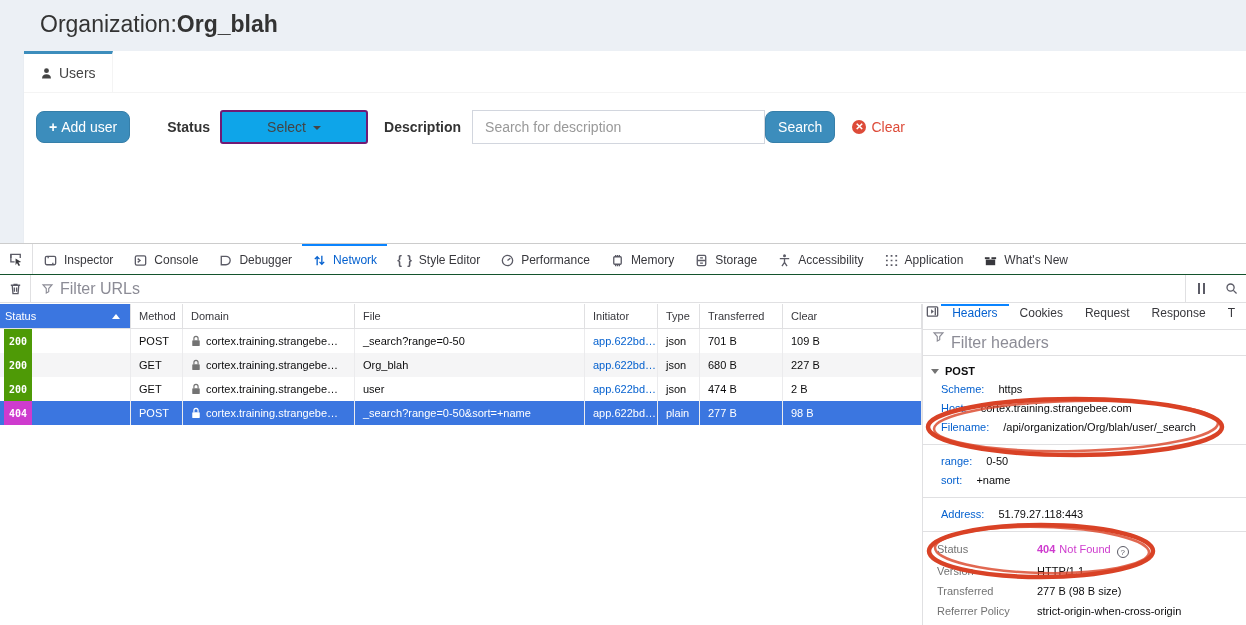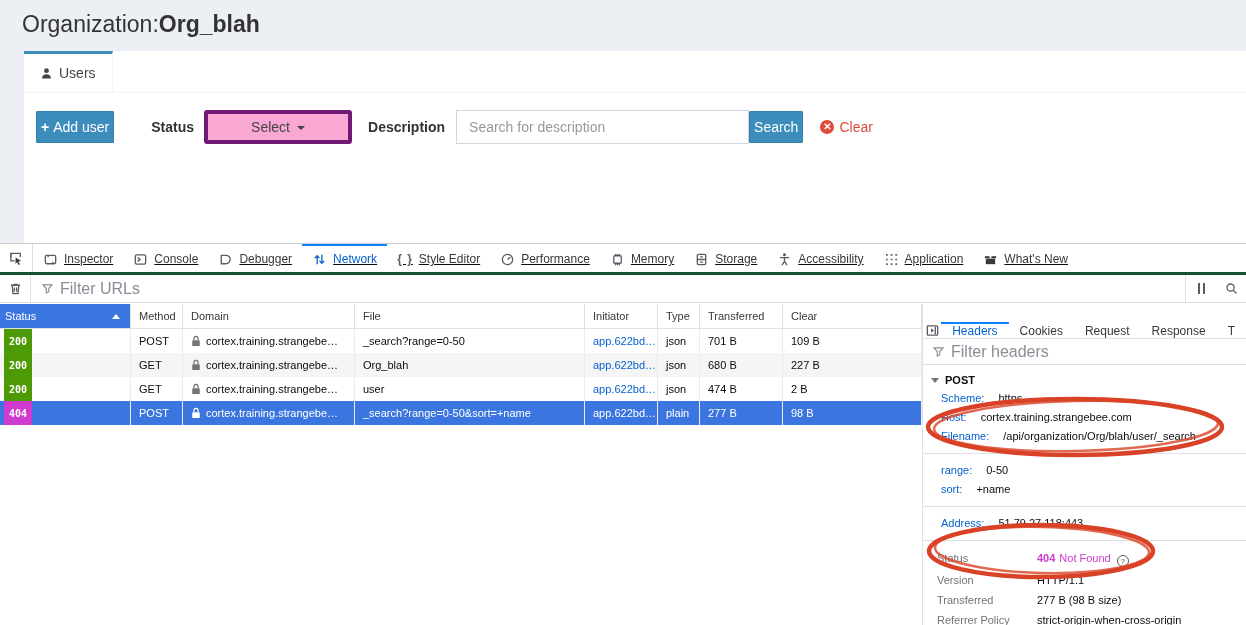--- a/index.html
+++ b/index.html
@@ -2,50 +2,50 @@
 <html><head>
 <meta charset="utf-8">
 <style>
   * { margin:0; padding:0; box-sizing:border-box; }
   html,body { background:#fff; }
   .screen { position:relative; width:1246px; height:625px; overflow:hidden;
             font-family:"Liberation Sans", sans-serif; background:#fff; }
 
   
   .app-top { position:absolute; top:0; left:0; width:1246px; height:243px; background:#ecf0f5; }
-  .app-header { height:48px; display:flex; align-items:center; padding-left:22px;
+  .app-header { height:48px; display:flex; align-items:center; padding-left:40px;
                 font-size:23px; color:#333; }
   .app-header b { font-weight:bold; }
   .widget { position:absolute; top:51px; left:24px; right:0; bottom:0; background:#fff;
             box-shadow:0 1px 1px rgba(0,0,0,0.08); }
   .tab-strip { height:42px; border-bottom:1px solid #f4f4f4; display:flex; }
   .app-tab { display:flex; align-items:center; gap:6px; padding:0 16px; background:#fff;
              border-top:3px solid #3c8dbc; border-right:1px solid #f4f4f4;
              font-size:14px; color:#444; cursor:default; }
   .app-tab .usr-ic { width:13px; height:13px; }
   .controls { display:flex; align-items:center; margin:17px 0 0 6px; }
   .btn-primary { background:#3c8dbc; border:1px solid #367fa9; color:#fff; font-size:14px;
-                 padding:7px 4px; border-radius:1px; font-family:inherit; cursor:pointer; }
+                 padding:7px 12px; border-radius:8px; font-family:inherit; cursor:pointer; }
   .lbl { font-weight:bold; font-size:14px; color:#333; }
-  .select-btn { width:148px; height:34px; background:#f9a8d4; border:4px solid #701a75;
+  .select-btn { width:148px; height:34px; background:#0ea5e9; border:2px solid #701a75;
                 border-radius:3px; font-size:14px; color:#444; display:flex;
                 align-items:center; justify-content:center; gap:7px; cursor:pointer; }
   .caret { width:0; height:0; border-left:4px solid transparent; border-right:4px solid transparent;
            border-top:4px solid #444; margin-top:2px; }
   .desc-input { width:293px; height:34px; border:1px solid #d2d6de; padding:6px 12px;
                 font-size:14px; color:#333; font-family:inherit; }
   .desc-input::placeholder { color:#999; }
   .clear-link { display:flex; align-items:center; gap:5px; color:#dd4b39; font-size:14px; cursor:pointer; }
   .x-circle { width:14px; height:14px; border-radius:50%; background:#dd4b39; color:#fff;
               font-size:10px; line-height:14px; text-align:center; font-weight:bold; }
 
   
   .devtools { position:absolute; top:243px; left:0; width:1246px; bottom:0; background:#fff;
               border-top:1px solid #ccc; color:#0c0c0d; font-size:11px; }
-  .dt-tabbar { height:31px; display:flex; align-items:stretch; border-bottom:3px solid #14532d;text-decoration:underline; }
+  .dt-tabbar { height:31px; display:flex; align-items:stretch; border-bottom:1px solid #14532d; }
   .pick-btn { width:33px; display:flex; align-items:center; justify-content:center;
               border-right:1px solid #e0e0e2; cursor:pointer; }
   .dt-tab { display:flex; align-items:center; gap:6px; padding:0 10px; font-size:12px;
             color:#38383d; border-top:2px solid transparent; cursor:pointer; white-space:nowrap; }
   .dt-tab svg { flex:none; }
   .dt-tab.active { border-top-color:#0a84ff; color:#0561cf; }
   .dt-tab.active svg { stroke:#0561cf; color:#0561cf; }
   .ic { width:15px; height:15px; stroke:#5b5b66; fill:none; stroke-width:1.4; color:#5b5b66; }
   .braces { font-size:12px; font-weight:bold; color:#5b5b66; letter-spacing:1px; }
 
@@ -80,26 +80,26 @@
   .status-badge { display:inline-block; min-width:28px; text-align:center; border-radius:3px;
                   font-family:"DejaVu Sans Mono", monospace; font-size:10px; font-weight:bold;
                   color:#fff; padding:13px 3px; }
   .status-badge.ok { background:#4e9a06; }
   .status-badge.err { background:#ce3bce; }
   .lock { width:10px; height:12px; margin-right:5px; color:#737373; flex:none; }
   .init-link { color:#0561cf; }
 
   
   .detail-panel { width:323px; display:flex; flex-direction:column; overflow:hidden; }
-  .dp-tabs { height:35px; display:flex; align-items:flex-end; border-bottom:1px solid #e0e0e2; flex:none; }
+  .dp-tabs { height:26px; display:flex; align-items:flex-start; border-bottom:1px solid #e0e0e2; flex:none; }
   .dp-tabbtn { width:28px; display:flex; align-items:center; justify-content:center; cursor:pointer; }
   .dp-tab { display:flex; align-items:center; padding:0 11px; font-size:12px; color:#38383d;
             border-top:2px solid transparent; cursor:pointer; white-space:nowrap; }
   .dp-tab.active { color:#0561cf; border-top-color:#0a84ff; }
-  .dp-filter { height:26px; border-bottom:1px solid #e0e0e2; display:flex; align-items:center;
+  .dp-filter { height:26px; border-bottom:1px solid #e0e0e2; display:flex; 
                gap:6px; padding-left:9px; flex:none; }
   .dp-content { flex:1; overflow:hidden; font-size:11px; }
   .sec-head { display:flex; align-items:center; gap:6px; padding:9px 0 3px 8px; font-weight:bold; color:#0c0c0d; }
   .twisty { width:0; height:0; border-left:4px solid transparent; border-right:4px solid transparent;
             border-top:5px solid #737373; }
   .kv { padding:3px 8px 3px 18px; line-height:13px; }
   .kv .k { color:#0561cf; margin-right:14px; }
   .kv .v { color:#0c0c0d; word-break:break-all; }
   .dp-hr { border:none; border-top:1px solid #e0e0e2; margin:7px 0; }
   .sum-row { display:grid; grid-template-columns:100px 1fr; padding:3px 8px 3px 14px; line-height:14px; }

